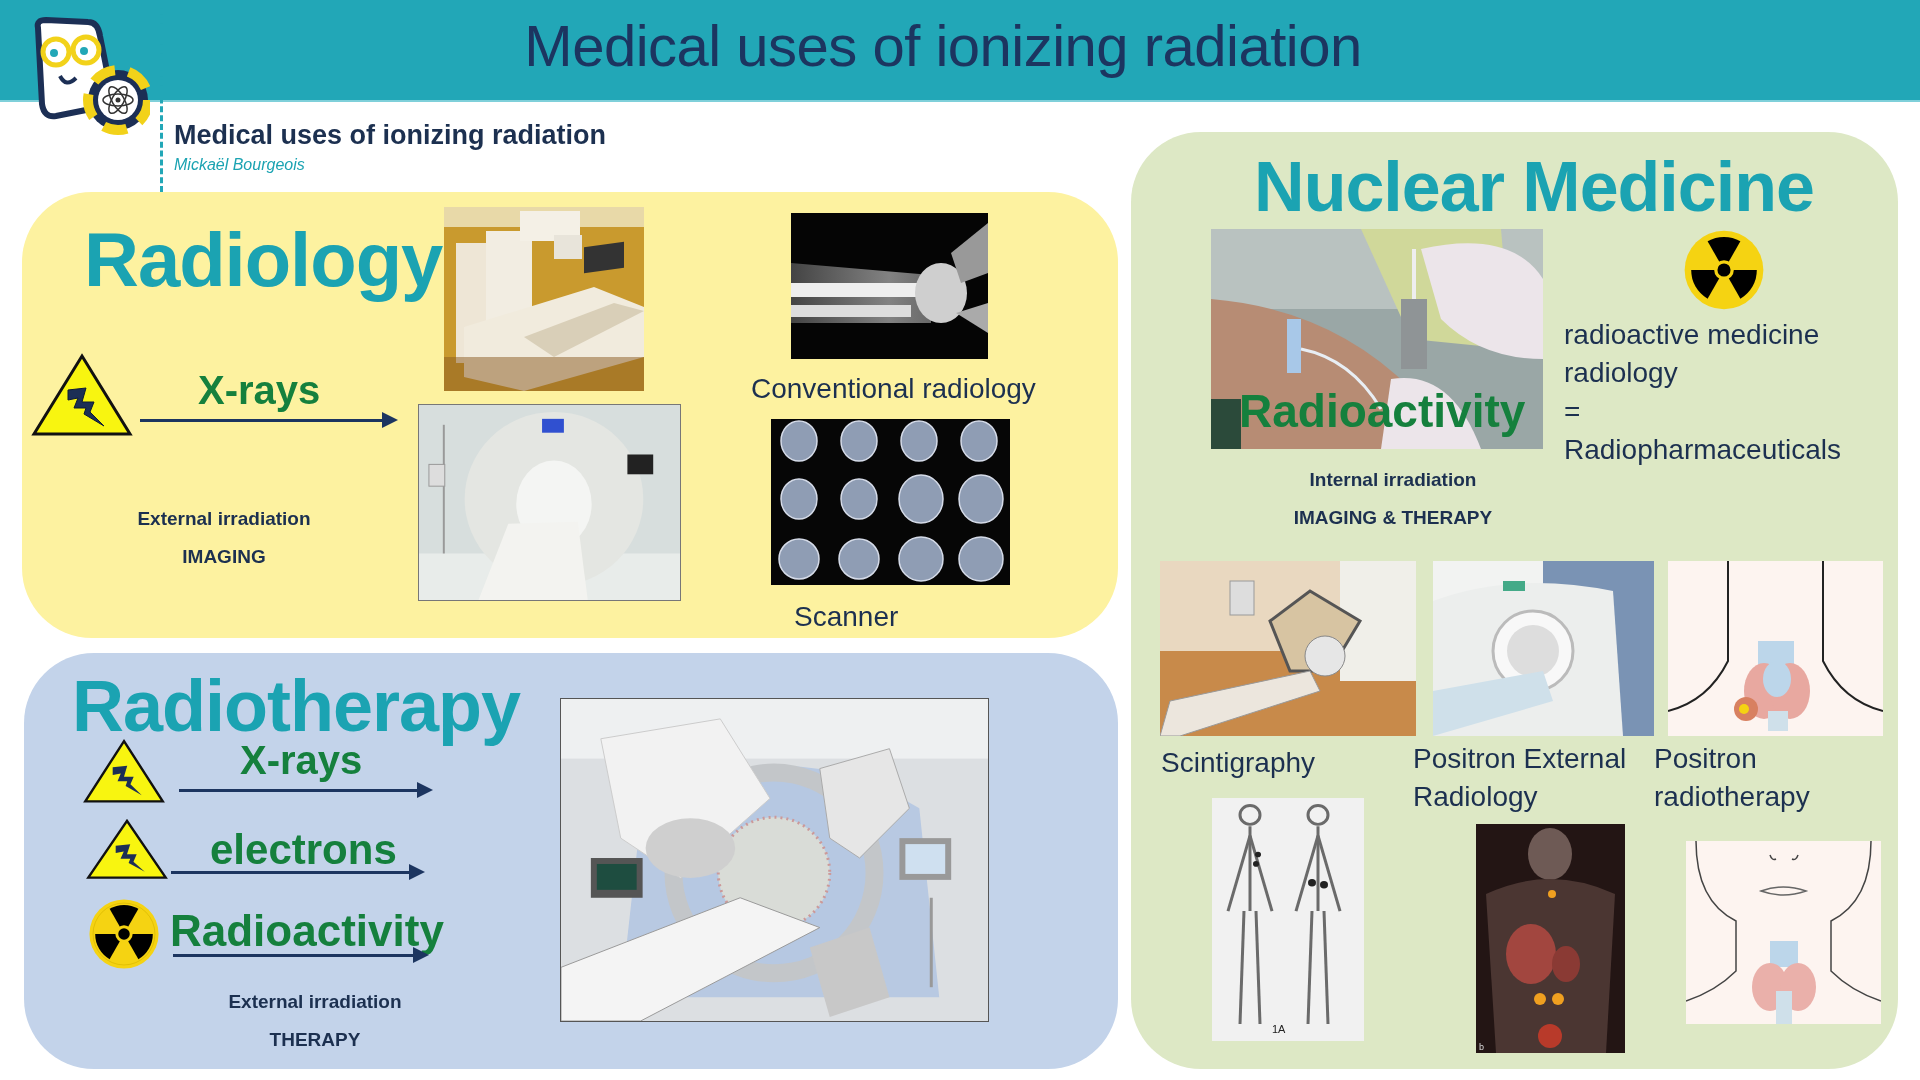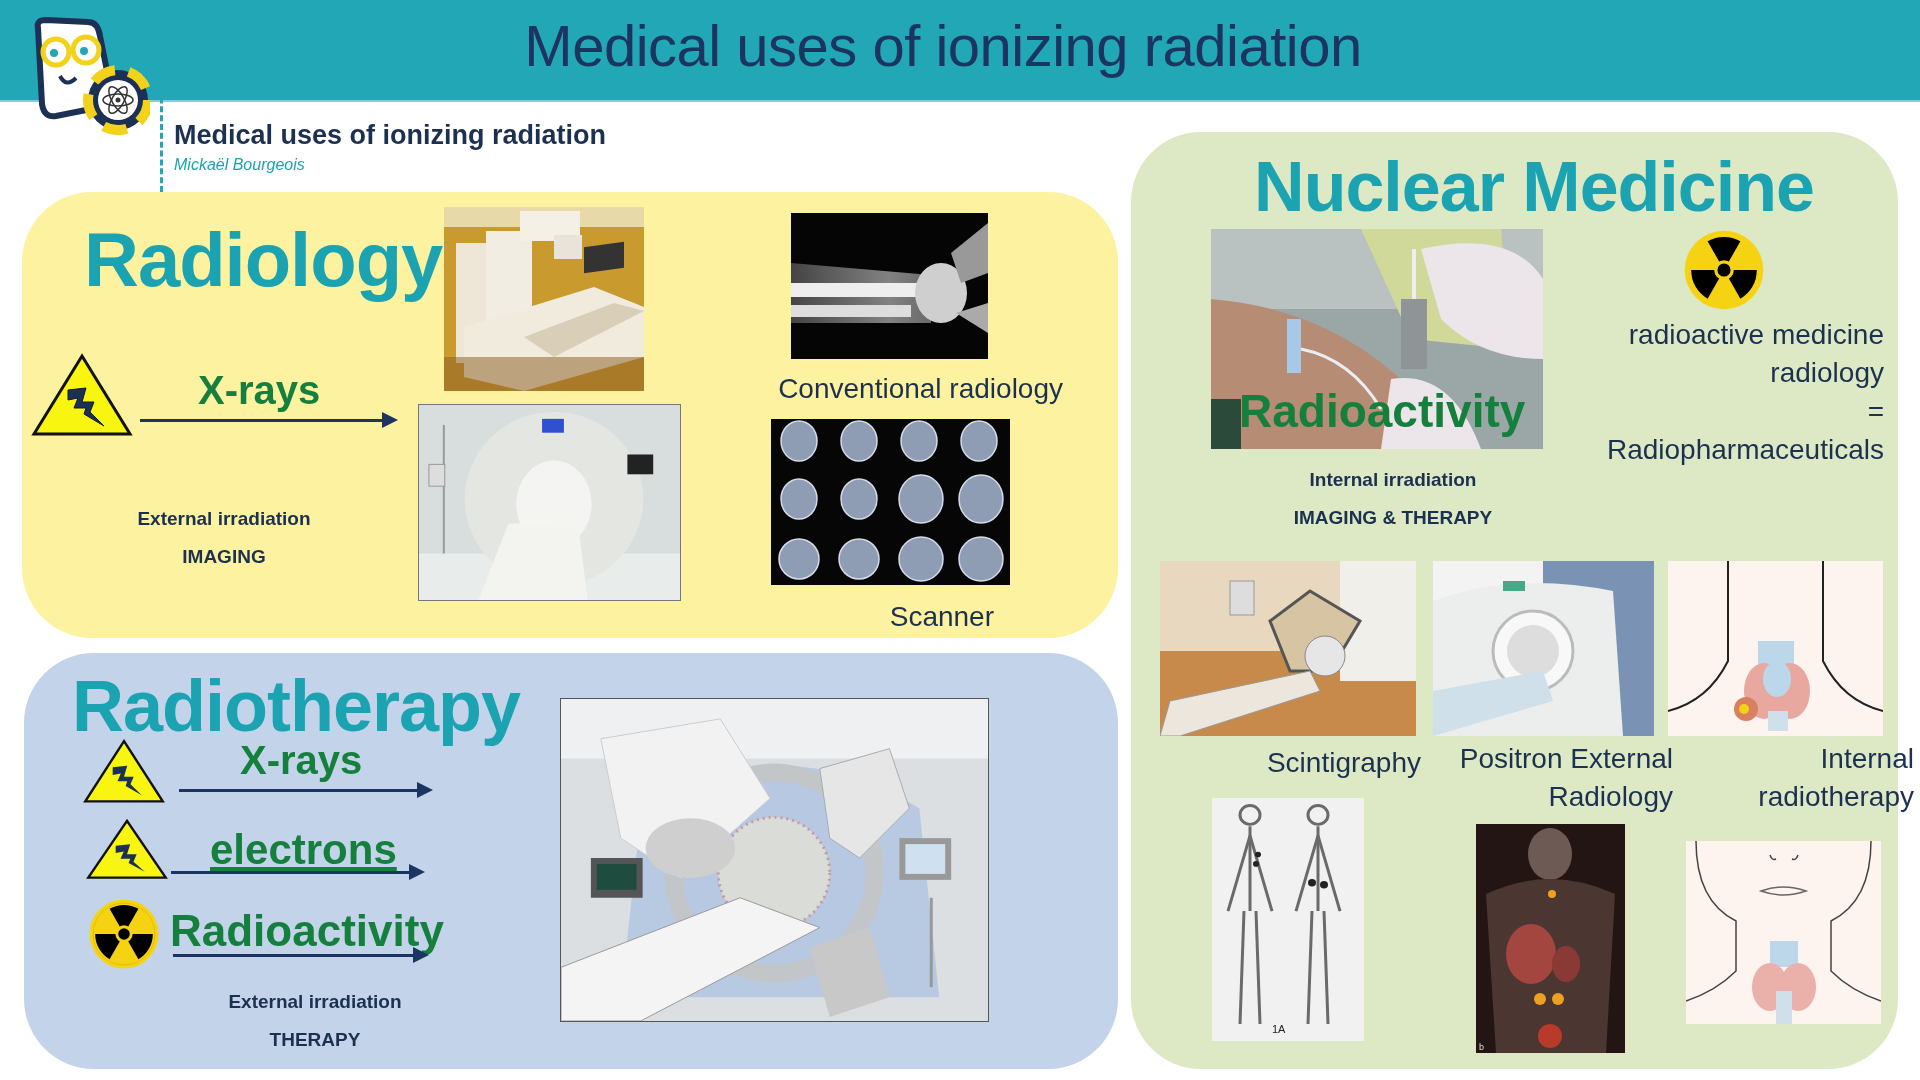--- a/index.html
+++ b/index.html
@@ -14,21 +14,21 @@
   .author { left: 174px; top: 156px; font-size: 16px; font-style: italic; color: #1ba3b2; }
 
   .box { border-radius: 70px; }
   .box-yellow { left: 22px; top: 192px; width: 1096px; height: 446px; background: #fdf2a0; }
   .box-blue { left: 24px; top: 653px; width: 1094px; height: 416px; background: #c3d3ea; }
   .box-green { left: 1131px; top: 132px; width: 767px; height: 937px; background: #dde8c5; }
 
   .section-title { color: #1ba3b2; font-weight: bold; font-size: 76px; line-height: 1; letter-spacing: -1px; }
   .orange { color: #15803d; font-weight: bold; }
   .navy-bold { color: #1c3050; font-weight: bold; text-align: center; line-height: 38px; font-size: 19px; }
-  .navy { color: #1c3050; text-align: right; font-size: 28px; line-height: 38px; }
+  .navy { color: #1c3050; text-align: left; font-size: 28px; line-height: 38px; }
 
   .arrow { height: 3px; background: #1c3560; }
   .arrow::after { content: ""; position: absolute; right: -14px; top: -7px; border-left: 16px solid #1c3560; border-top: 8px solid transparent; border-bottom: 8px solid transparent; }
 
   .photo { overflow: hidden; }
   .photo svg { width: 100%; height: 100%; display: block; }
 </style>
 </head>
 <body>
 
@@ -150,21 +150,21 @@
 </div>
 <div class="abs orange" style="left:240px; top:738px; font-size:40px;">X-rays</div>
 <div class="abs arrow" style="left:179px; top:789px; width:240px;"></div>
 
 <div class="abs" style="left:85px; top:818px; width:84px; height:64px;">
   <svg viewBox="0 0 104 88" width="84" height="64" preserveAspectRatio="none">
     <polygon points="52,4 100,82 4,82" fill="#f8f510" stroke="#111" stroke-width="3"></polygon>
     <polygon points="38,38 56,36 52,50 64,50 60,60 74,74 54,62 56,56 44,56 48,46 38,48" fill="#1c2f55"></polygon>
   </svg>
 </div>
-<div class="abs orange" style="left:210px; top:826px; font-size:42px;text-decoration:underline;">electrons</div>
+<div class="abs orange" style="left:210px; top:826px; font-size:42px;">electrons</div>
 <div class="abs arrow" style="left:171px; top:871px; width:240px;"></div>
 
 <div class="abs" style="left:88px; top:898px; width:72px; height:72px;">
   <svg viewBox="0 0 100 100" width="72" height="72">
     <circle cx="50" cy="50" r="48" fill="#f5d312"></circle>
     <circle cx="50" cy="50" r="43" fill="#f5d312" stroke="#d9b800" stroke-width="1"></circle>
     <g fill="#000">
       <path d="M50 50 L30 15 A40 40 0 0 1 70 15 Z"></path>
       <path d="M50 50 L90 50 A40 40 0 0 1 70 85 Z"></path>
       <path d="M50 50 L30 85 A40 40 0 0 1 10 50 Z"></path>
@@ -273,21 +273,21 @@
     <ellipse cx="109" cy="118" rx="14" ry="18" fill="#bcd6ea"></ellipse>
     <circle cx="78" cy="148" r="12" fill="#d88060"></circle>
     <circle cx="76" cy="148" r="5" fill="#f5d312"></circle>
     <rect x="100" y="150" width="20" height="20" fill="#cfe0ea"></rect>
   </svg>
 </div>
 
 <div class="abs navy" style="left:1161px; top:744px; width:260px;">Scintigraphy</div>
 <div class="abs navy" style="left:1413px; top:740px; width:260px;">Positron External</div>
 <div class="abs navy" style="left:1413px; top:778px; width:260px;">Radiology</div>
-<div class="abs navy" style="left:1654px; top:740px; width:260px;">Internal</div>
+<div class="abs navy" style="left:1654px; top:740px; width:260px;">Positron</div>
 <div class="abs navy" style="left:1654px; top:778px; width:260px;">radiotherapy</div>
 
 <div class="abs photo" style="left:1212px; top:798px; width:152px; height:243px;">
   <svg viewBox="0 0 152 258" preserveAspectRatio="none">
     <rect width="152" height="258" fill="#f1f1f1"></rect>
     <g fill="none" stroke="#6a6a6a" stroke-width="3">
       <circle cx="38" cy="18" r="10"></circle>
         <line x1="38" y1="30" x2="38" y2="120"></line>
       <line x1="38" y1="40" x2="16" y2="120"></line>
         <line x1="38" y1="40" x2="60" y2="120"></line>

